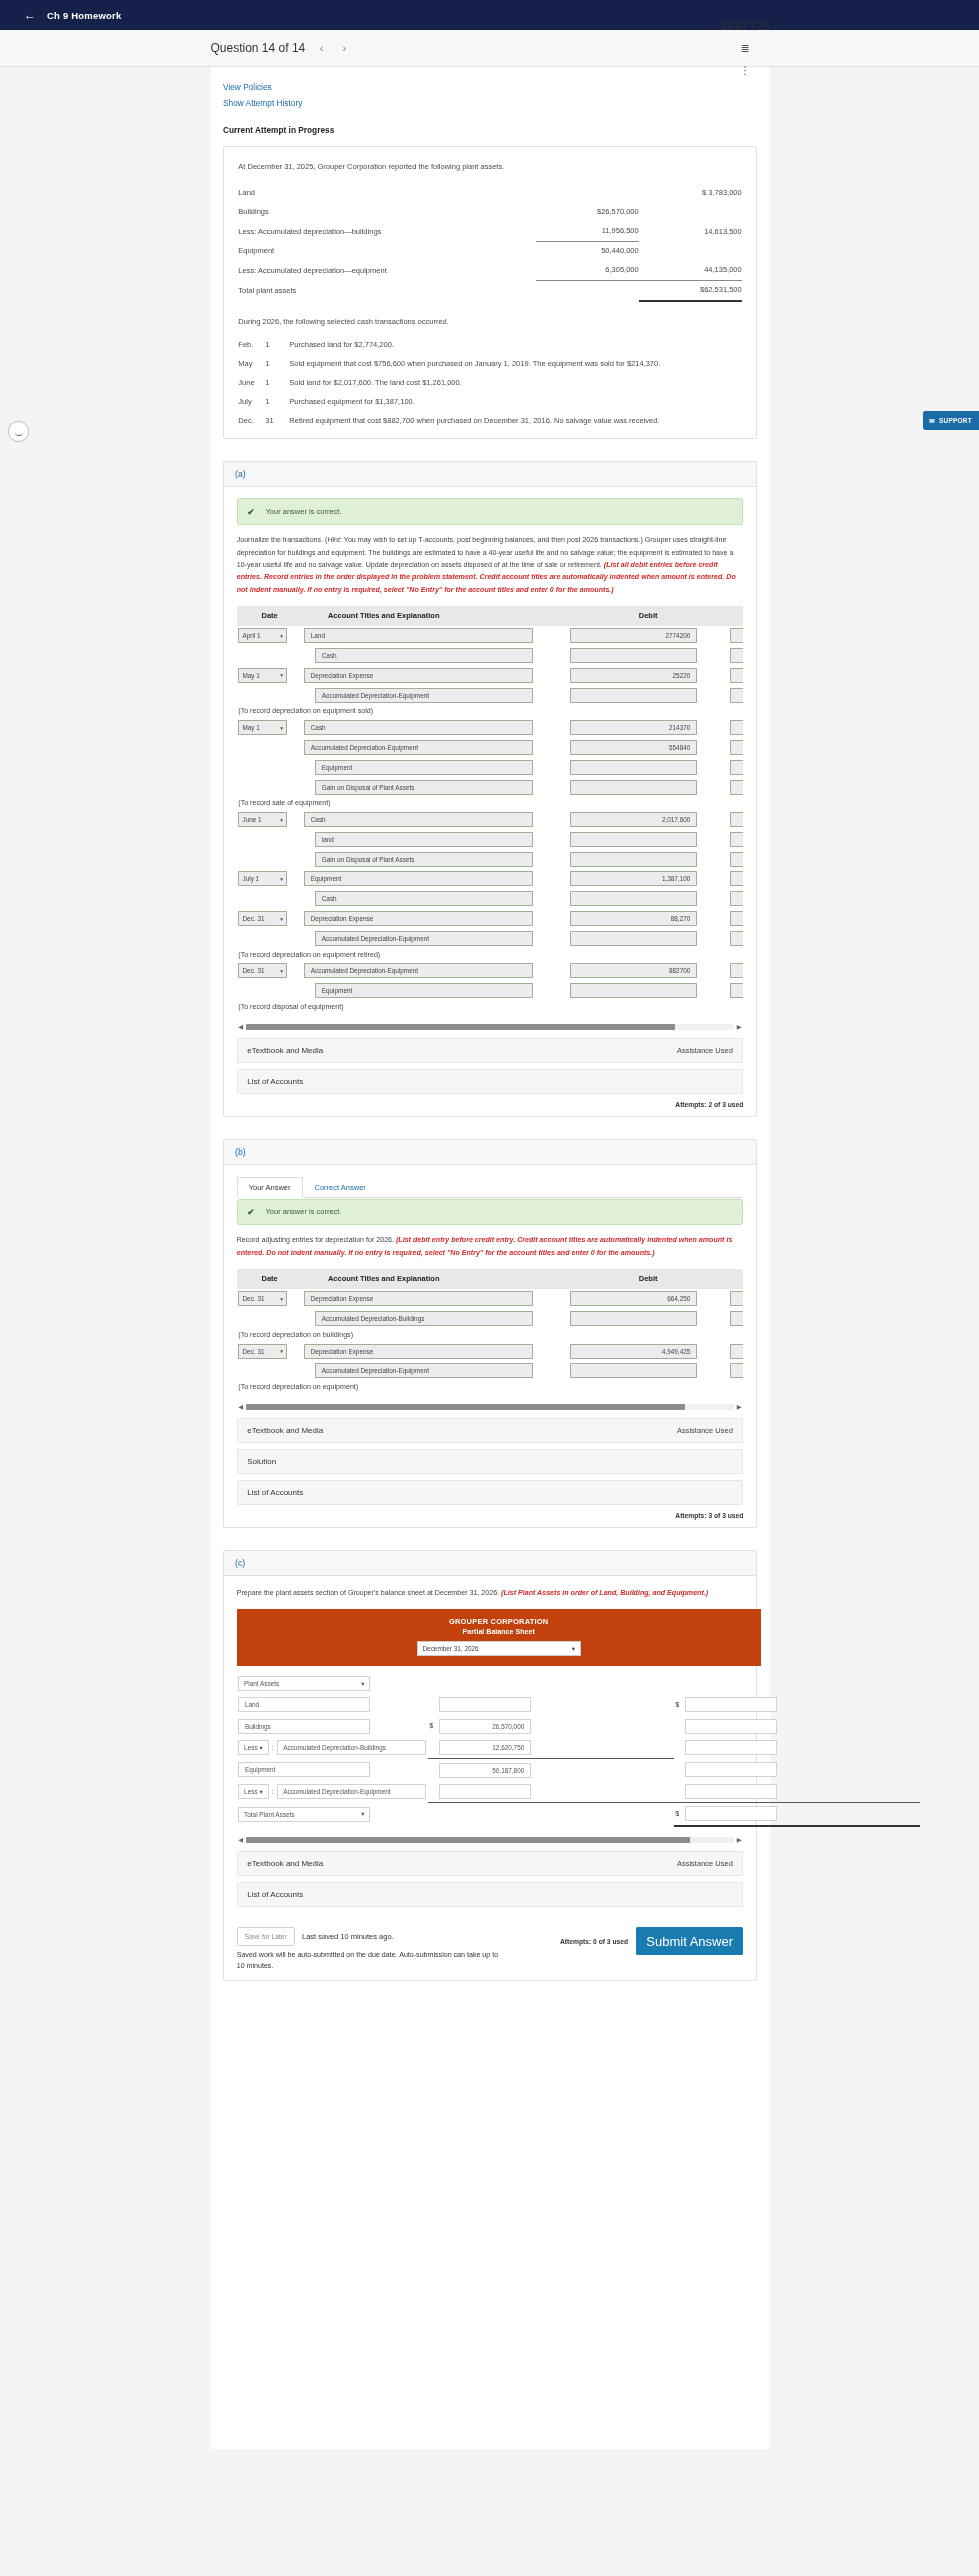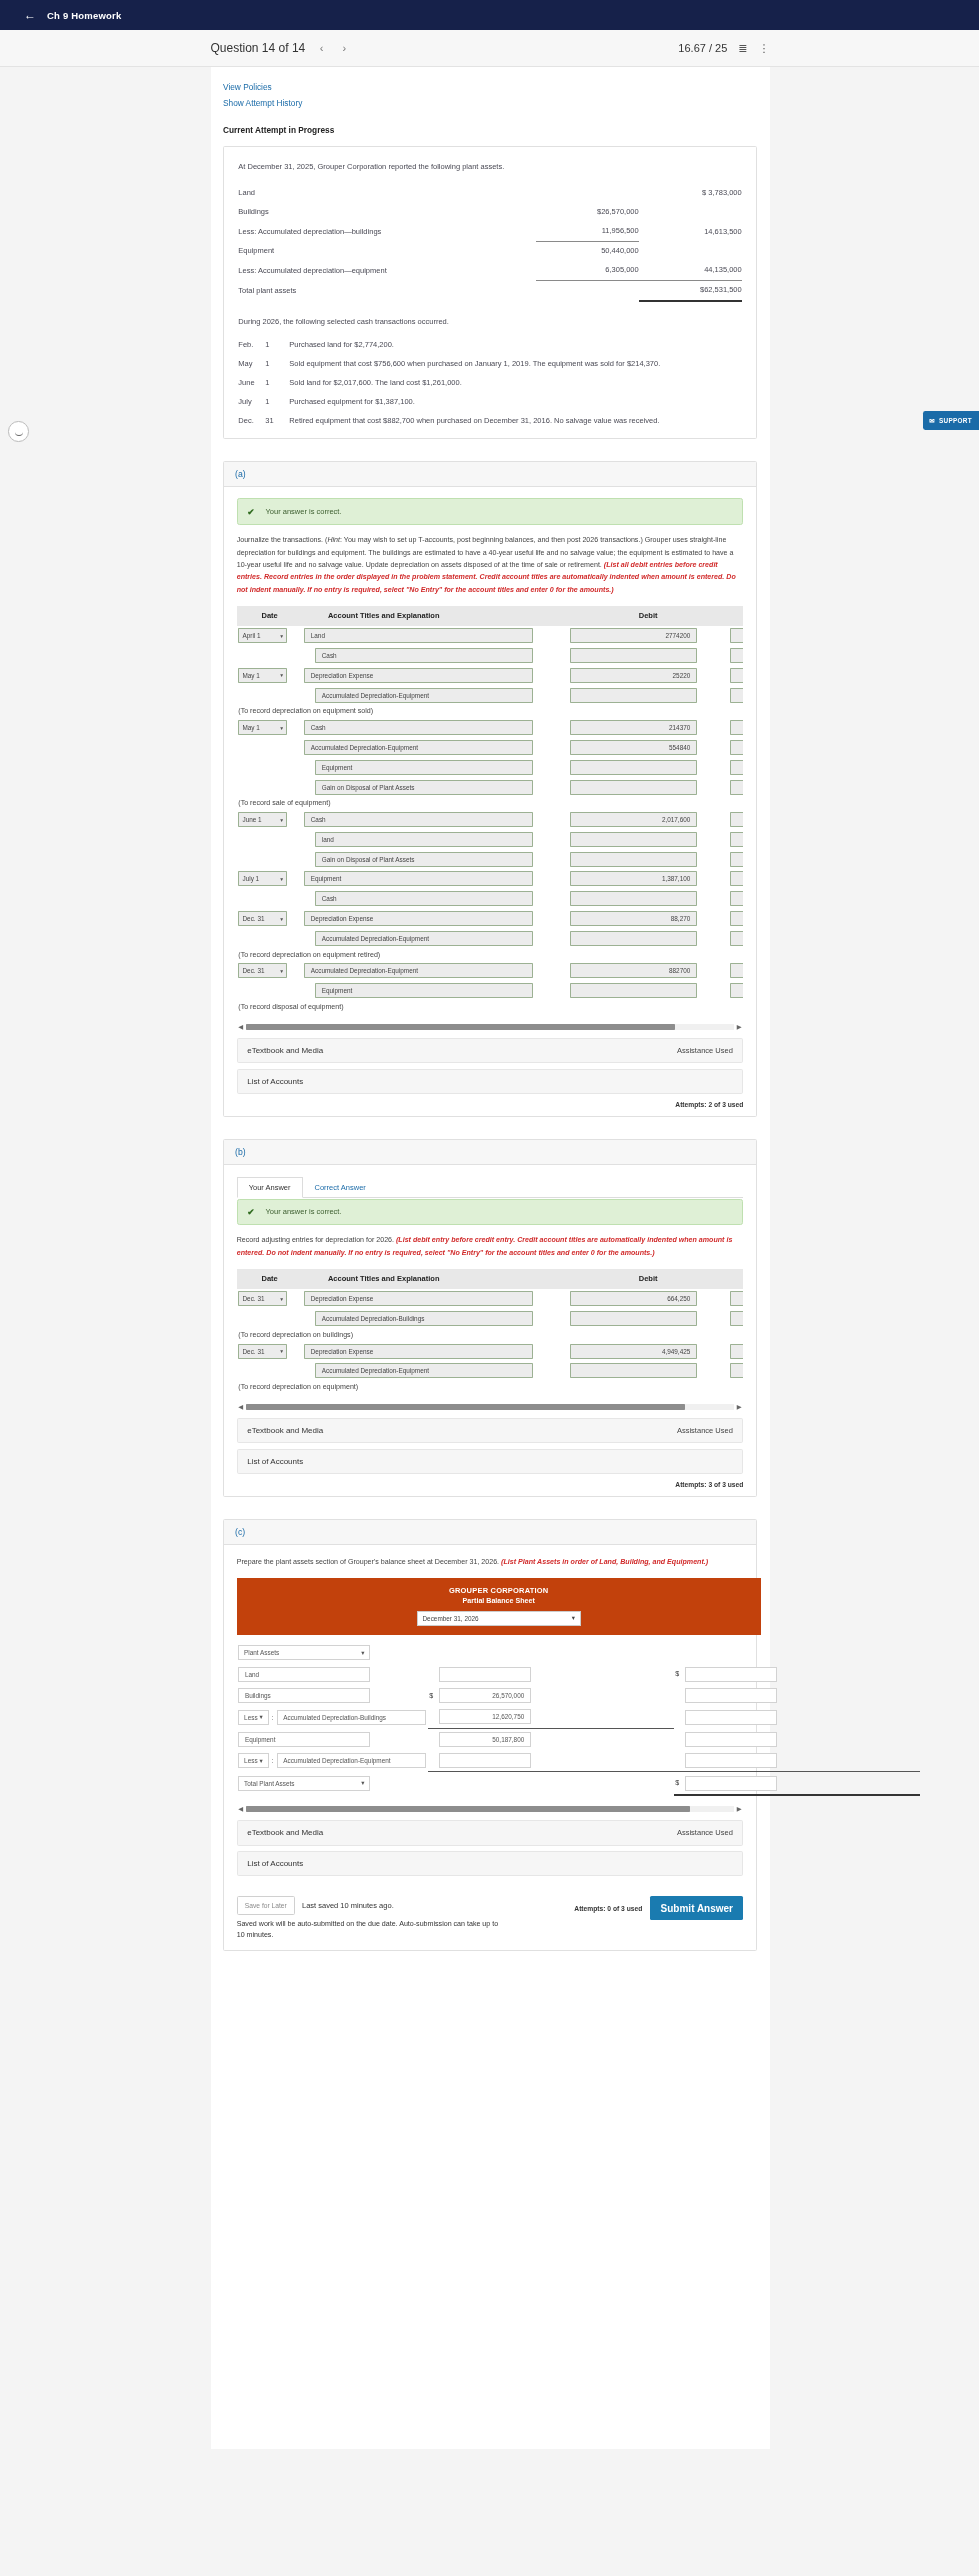--- a/index.html
+++ b/index.html
@@ -27,21 +27,21 @@
   }
   .qheader-inner {
     width:559px; margin:0 auto; display:flex; align-items:center;
     justify-content:space-between;
   }
   .qh-left { display:flex; align-items:center; gap:10px; }
   .qtitle { font-size:12px; color:#333; }
   .navarrow {
     font-size:11px; color:#777; width:12.7px; text-align:center; cursor:pointer;
   }
-  .qh-right { display:flex; align-items:center; gap:11px; }
+  .qh-right { display:flex; align-items:center; gap:11px;flex-direction:column; }
   .score { font-size:11px; color:#333; }
   .icon-btn { color:#555; font-size:11px; cursor:pointer; line-height:1; }
 
   
   .sheet { width:559px; margin:0 auto; background:#fff; padding:9.5px 0 24px; min-height:2382px; }
   .inner { width:534px; margin:0 auto; }
 
   .link { color:#1a6ba8; font-size:8.3px; display:block; margin:5.6px 0; cursor:pointer; }
   .attempt-head { font-size:8.3px; font-weight:bold; color:#222; margin:17.5px 0 11px; }
 
@@ -178,21 +178,21 @@
 
   
   .footbar { display:flex; align-items:flex-start; justify-content:space-between; margin-top:20px; }
   .savebtn {
     border:0.8px solid #d0d0d0; background:#fff; color:#8a8a8a;
     font-size:6.7px; padding:4.8px 7.1px; border-radius:1.6px; cursor:pointer;
   }
   .savedtxt { font-size:7.5px; color:#333; margin-left:7.1px; }
   .autotxt { font-size:7.1px; color:#333; line-height:1.6; margin-top:4px; width:262px; }
   .submitbtn {
-    background:#1a7bb0; color:#fff; font-size:10px; font-weight:bold;
+    background:#1a7bb0; color:#fff; font-size:13px; font-weight:normal;
     padding:6.4px 10.3px; border-radius:1.6px; cursor:pointer; border:none;
   }
 
   
   .support {
     position:absolute; right:0; top:411px; background:#1a6ba8; color:#fff;
     font-size:6.4px; font-weight:bold; padding:5.6px 8px 5.6px 6.4px;
     border-radius:2.4px 0 0 2.4px; display:flex; align-items:center; gap:4px;
     letter-spacing:0.3px;
   }
@@ -696,20 +696,23 @@
         <div class="hs-track">
                 <div class="hs-thumb" style="width:90%"></div>
               </div>
         <span class="hs-arrow">▶</span>
       </div>
       <div class="acc">
         <span>eTextbook and Media</span>
         <span class="right">Assistance Used</span>
       </div>
       <div class="acc">
+        <span>Solution</span>
+      </div>
+      <div class="acc">
         <span>List of Accounts</span>
       </div>
       <div class="attempts">Attempts: 3 of 3 used</div>
     </div>
   </div>
 
   <div class="part">
     <div class="part-head">(c)</div>
     <div class="part-body">
       <div class="instr">

